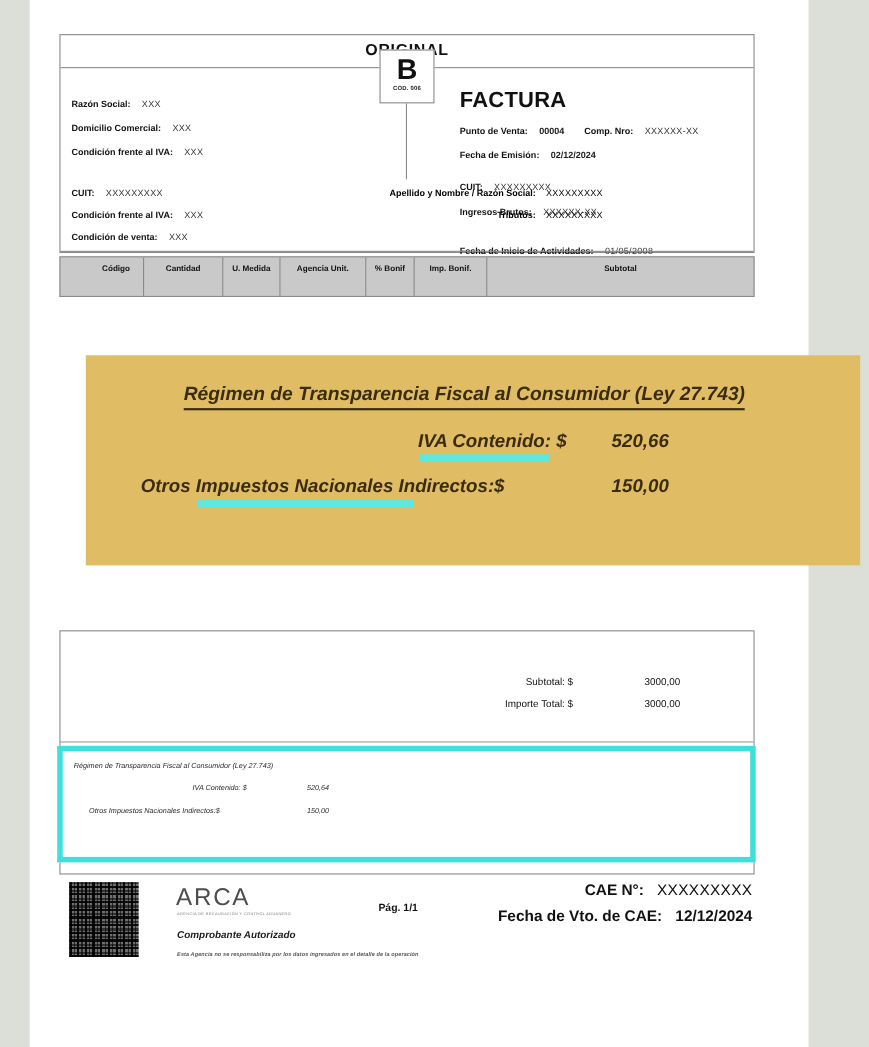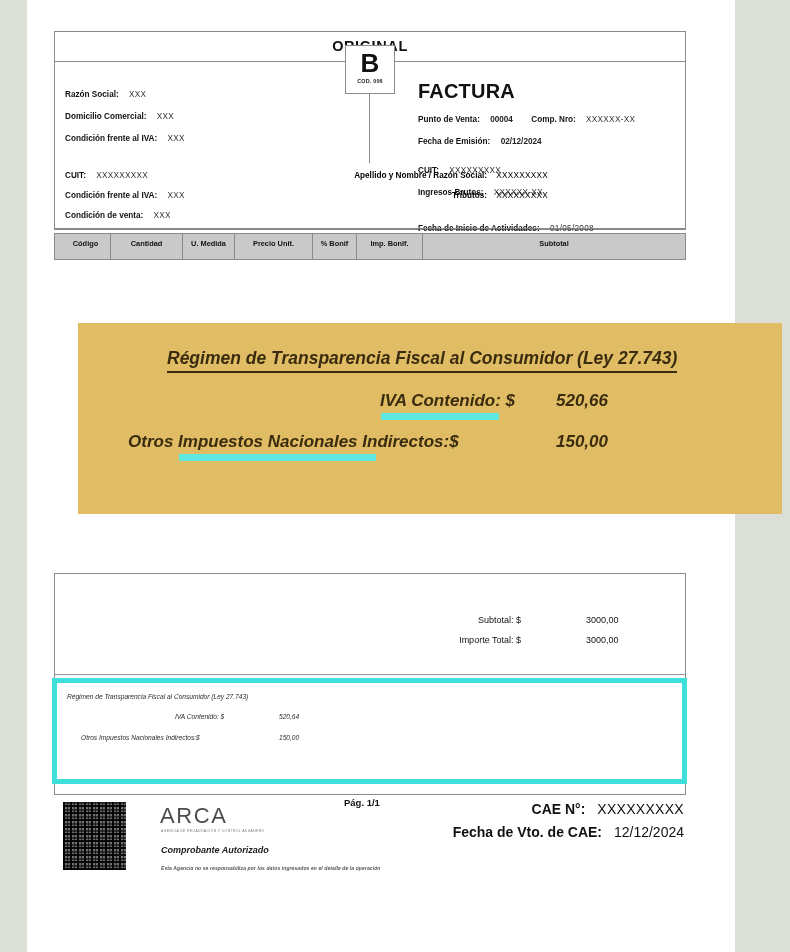--- a/index.html
+++ b/index.html
@@ -160,25 +160,26 @@
     font-weight: bold;
     margin-bottom: 11px;
     white-space: nowrap;
   }
   .receptor-right .rr .lbl { display: inline-block; width: 151px; text-align: right; }
   .receptor-right .rr .val { font-weight: normal; margin-left: 7px; letter-spacing: 0.3px; }
 
   
   .items-header {
     display: flex;
-    height: 27px;
+    height: 37px;
     background: #c9c9c9;
     border: 1px solid #8a8a8a;
     box-sizing: border-box;
     margin-top: 3px;
+    padding-left: 20px;
   }
   .items-header .th {
     font-size: 7.4px;
     font-weight: bold;
     color: #111;
     line-height: 19px;
     text-align: center;
     border-right: 1px solid #8a8a8a;
     box-sizing: border-box;
     overflow: hidden;
@@ -357,41 +358,41 @@
     top: 70px;
     font-size: 5px;
     font-style: italic;
     font-weight: bold;
     color: #555;
     letter-spacing: 0.1px;
   }
   .pag-label {
     position: absolute;
     left: 290px;
-    top: 2px;
+    top: 25px;
     font-size: 9.5px;
     font-weight: bold;
     color: #111;
   }
   .cae-block {
     position: absolute;
     left: 330px;
     top: 6px;
     width: 300px;
   }
   .cae-line {
     font-size: 14px;
     font-weight: bold;
     color: #111;
     margin-bottom: 7px;
     white-space: nowrap;
     text-align: right;
   }
   .cae-line .val { font-weight: normal; margin-left: 8px; letter-spacing: 0.3px; }
-  .cae-line .valb { font-weight: normal; margin-left: 8px; text-align: right; }
+  .cae-line .valb { font-weight: bold; margin-left: 8px; text-align: right; }
 
   
   .lower-sheet {
     position: absolute;
     left: 54px;
     top: 573px;
     width: 632px;
     height: 222px;
     border: 1px solid #8a8a8a;
     border-top: 1px solid #8a8a8a;
@@ -499,21 +500,21 @@
           <span class="val">XXXXXXXXX</span>
         </div>
       </div>
     </div>
   </div>
 
   <div class="items-header">
     <div class="th th-codigo">Código</div>
     <div class="th th-cantidad">Cantidad</div>
     <div class="th th-umedida">U. Medida</div>
-    <div class="th th-preciou">Precio Unit.</div>
+    <div class="th th-preciou">Agencia Unit.</div>
     <div class="th th-bonif">% Bonif</div>
     <div class="th th-impbonif">Imp. Bonif.</div>
     <div class="th th-subtotal">Subtotal</div>
   </div>
 </div>
 
 <div class="lower-sheet">
   <div class="lower-divider"></div>
 
   <div class="totals-block" style="top:36px;">

